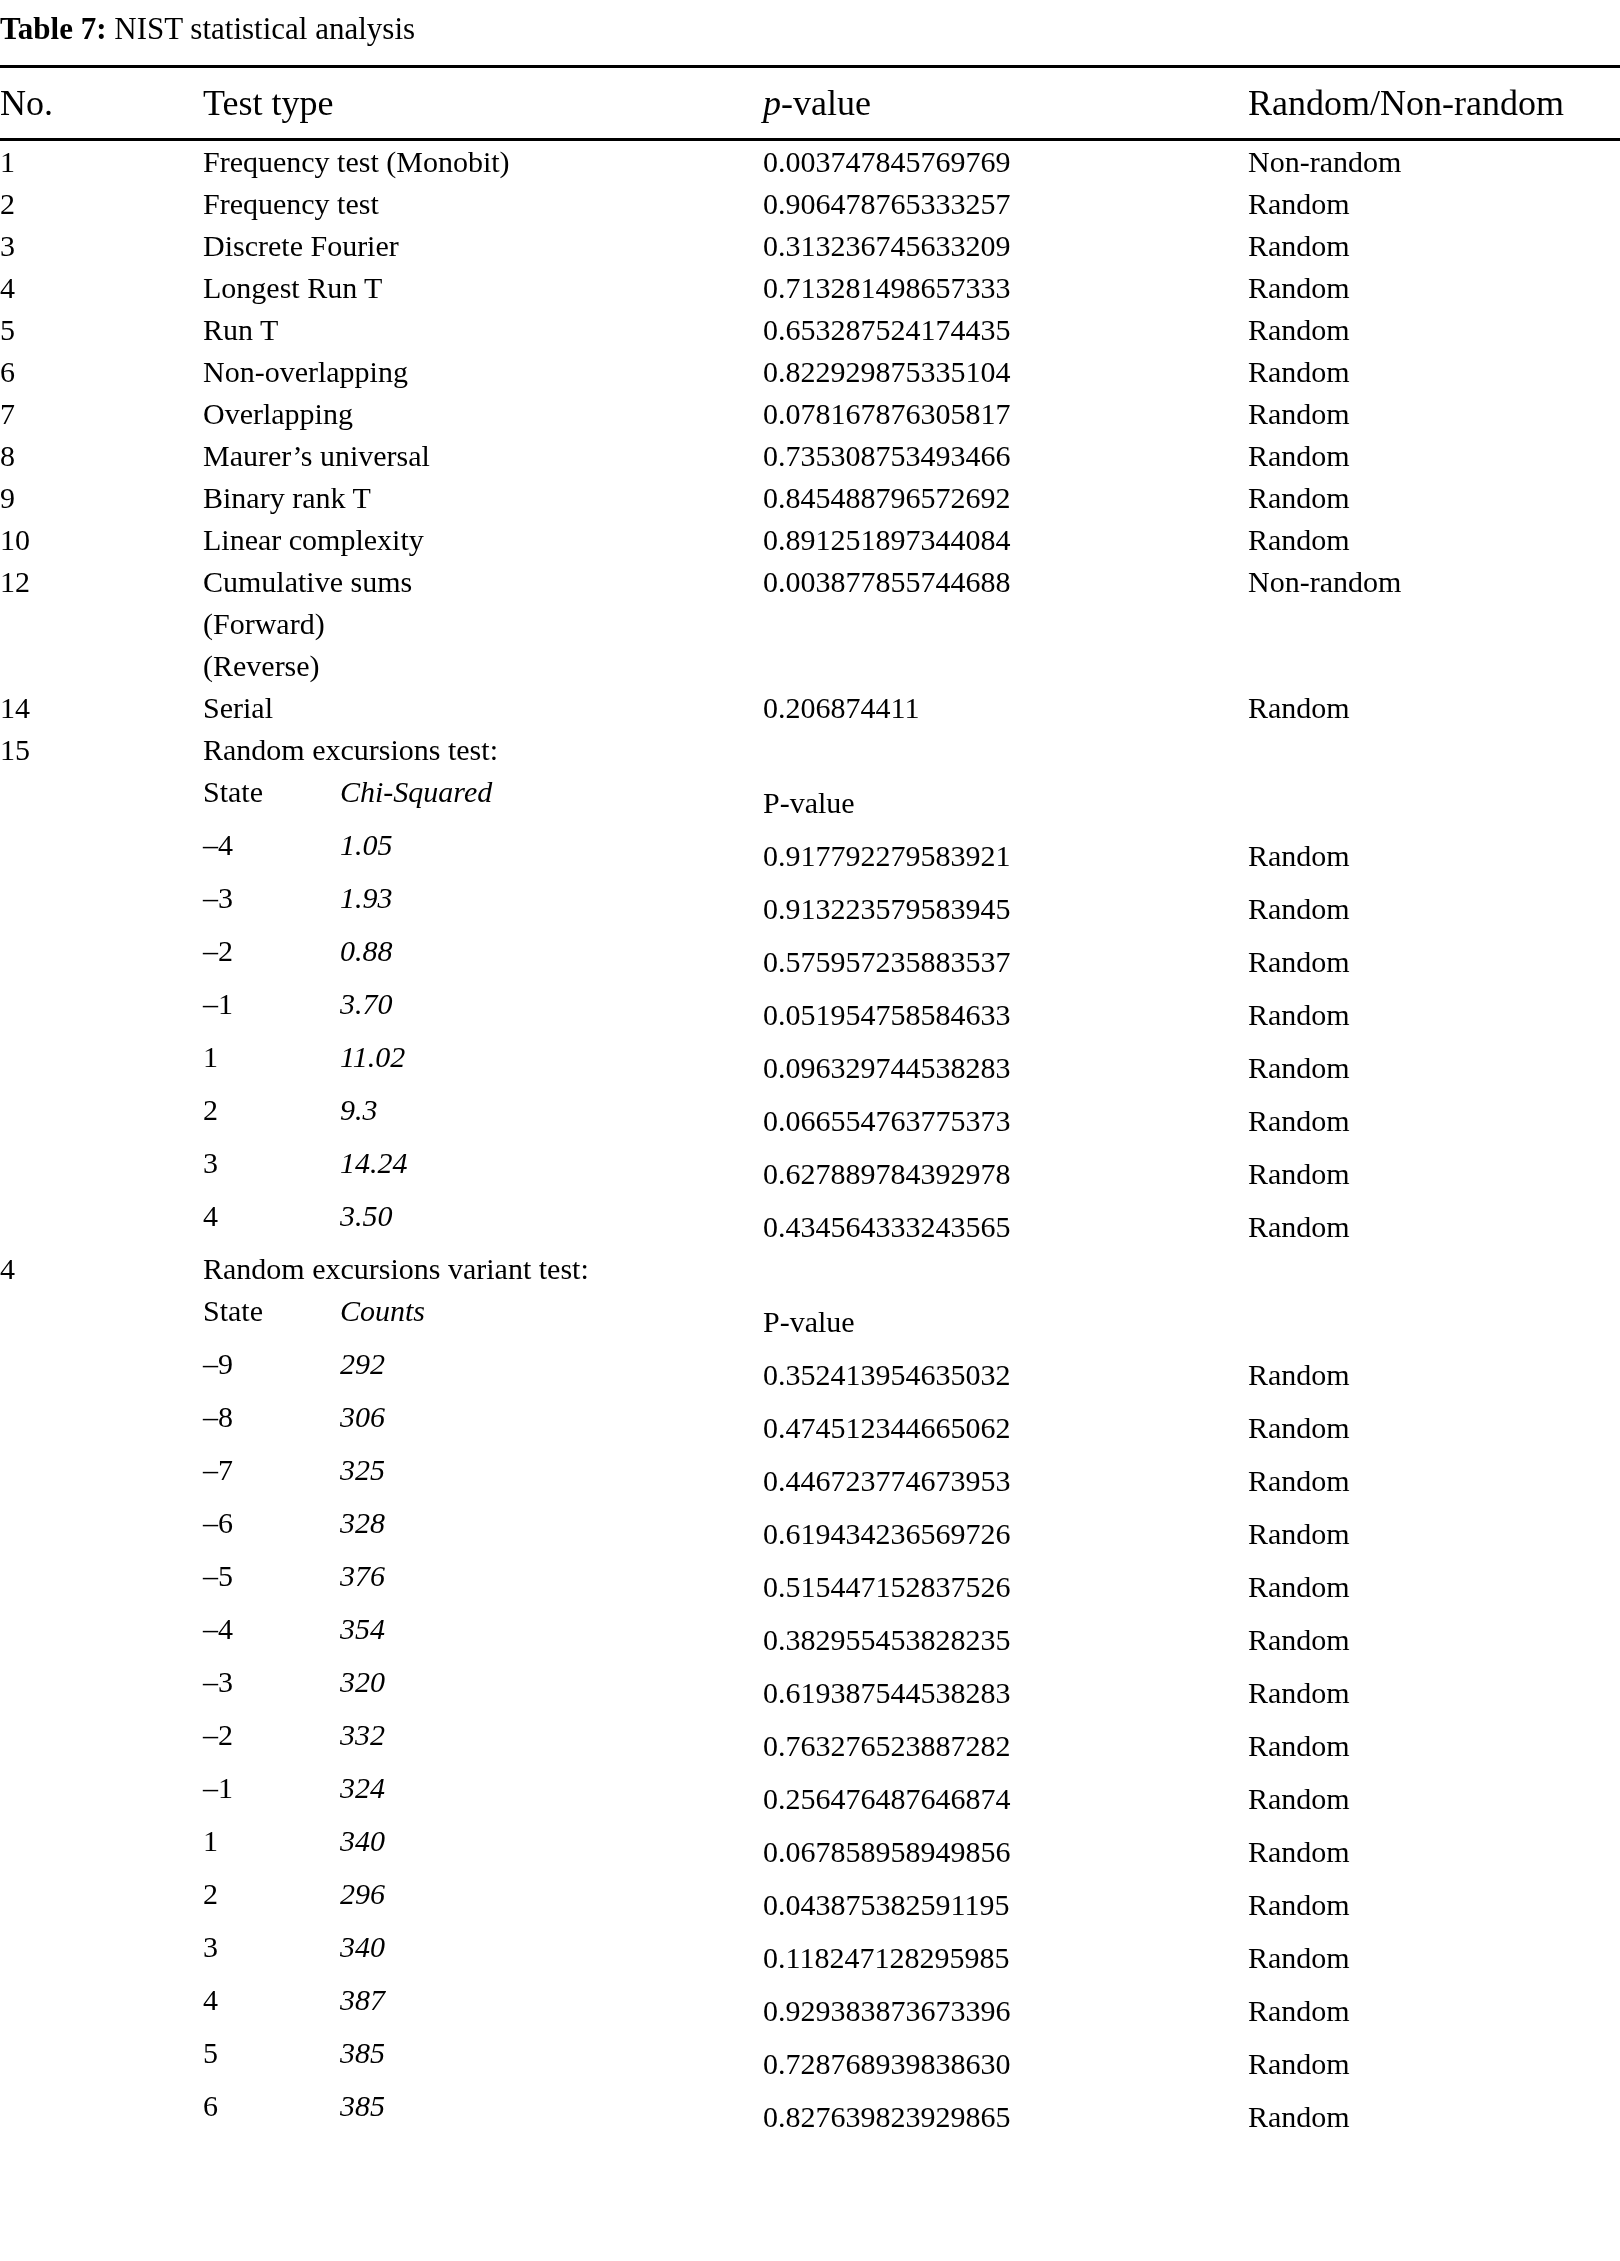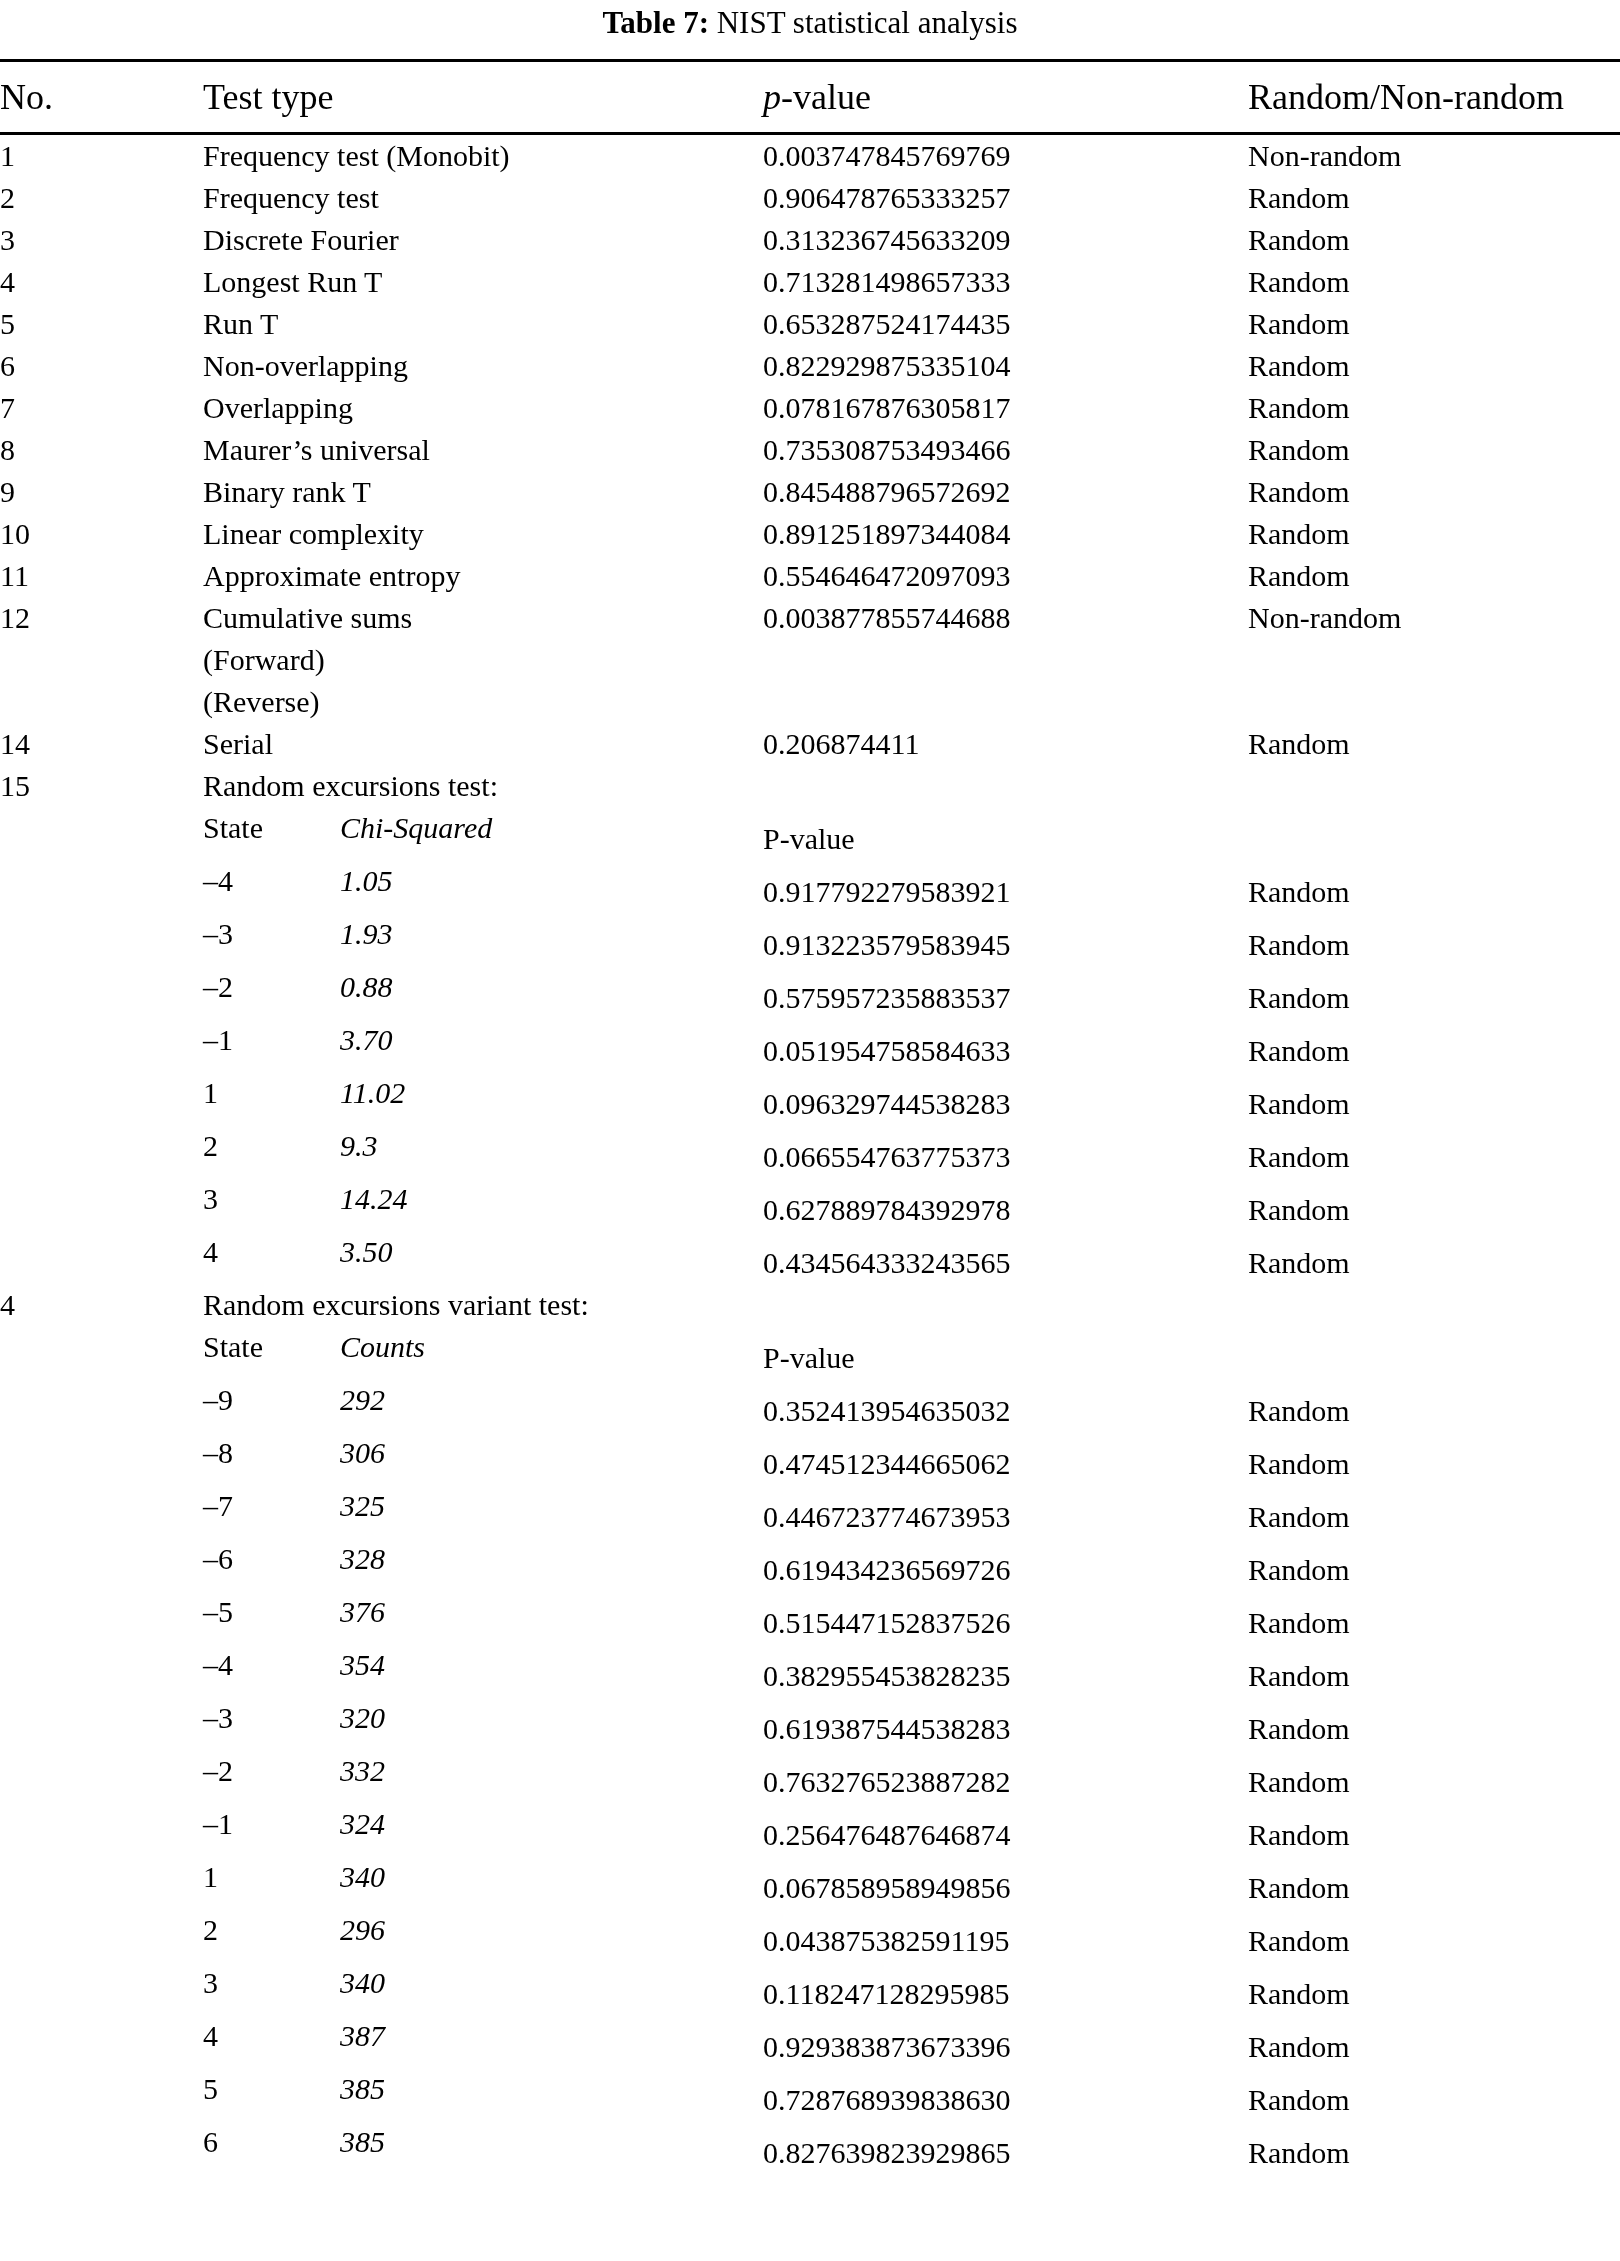--- a/index.html
+++ b/index.html
@@ -17,24 +17,23 @@
 
   .page {
     position: relative;
     width: 1620px;
     height: 2261px;
     box-sizing: border-box;
   }
 
   
   .caption {
-    text-align: center;
     font-size: 31px;
     line-height: 36px;
-    padding-top: 5px;
+    padding-top: 11px;
     white-space: nowrap;
   }
   .caption .cap-label {
     font-weight: bold;
   }
   .caption .cap-text {
     font-weight: normal;
   }
 
   
@@ -191,26 +190,20 @@
           <td>0.845488796572692</td>
           <td>Random</td>
         </tr>
         <tr>
           <td>10</td>
           <td>Linear complexity</td>
           <td>0.891251897344084</td>
           <td>Random</td>
         </tr>
         <tr>
-          <td>11</td>
-          <td>Approximate entropy</td>
-          <td>0.554646472097093</td>
-          <td>Random</td>
-        </tr>
-        <tr>
           <td>12</td>
           <td>Cumulative sums</td>
           <td>0.003877855744688</td>
           <td>Non-random</td>
         </tr>
         <tr>
           <td></td>
           <td>(Forward)</td>
           <td></td>
           <td></td>

